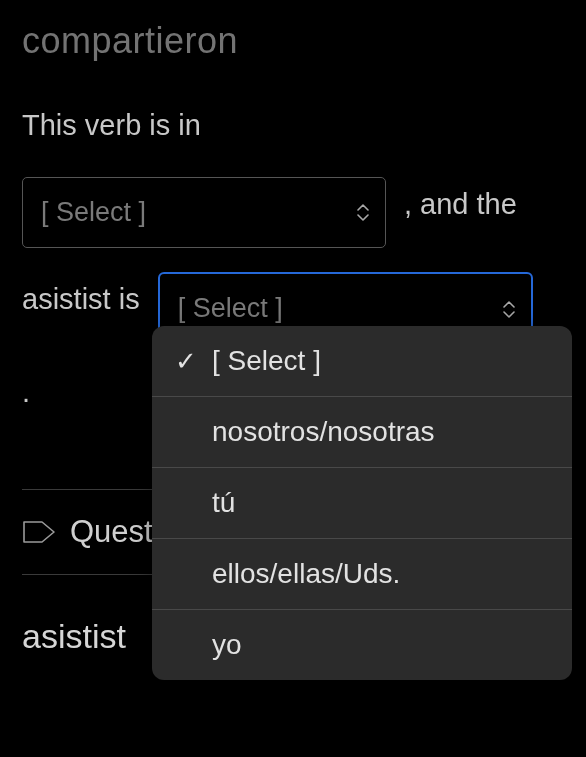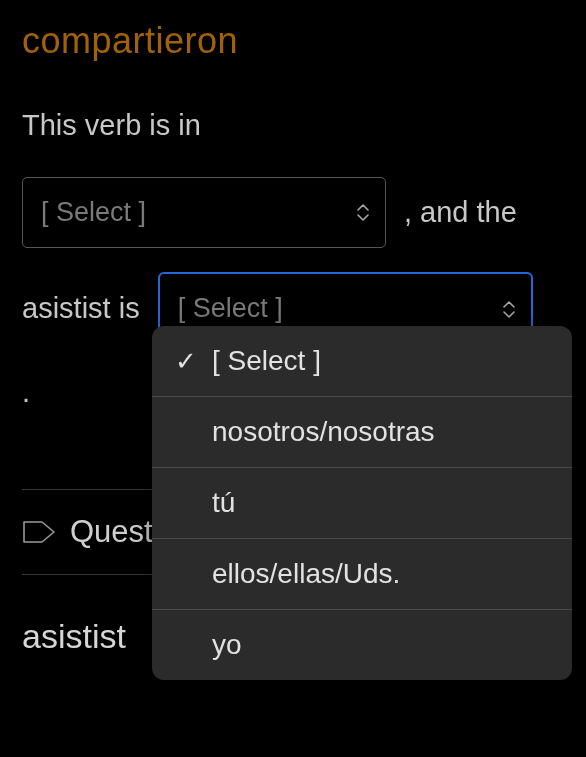--- a/index.html
+++ b/index.html
@@ -15,32 +15,32 @@
       width: 586px;
       height: 757px;
       padding: 20px 22px;
       overflow: hidden;
       font-weight: 300;
     }
 
     .verb-heading {
       font-size: 36px;
       font-weight: 400;
-      color: #a16207;
+      color: #737373;
       margin-bottom: 36px;
       letter-spacing: 0.5px;
     }
 
     .question-line {
       font-size: 29px;
       color: #c8c8c8;
       line-height: 1.9;
       display: flex;
       flex-wrap: wrap;
-      align-items: center;
+      align-items: flex-start;
       gap: 12px 18px;
       margin-bottom: 10px;
     }
 
     .question-text {
       white-space: nowrap;
       font-weight: 300;
     }
 
     .select-box {

